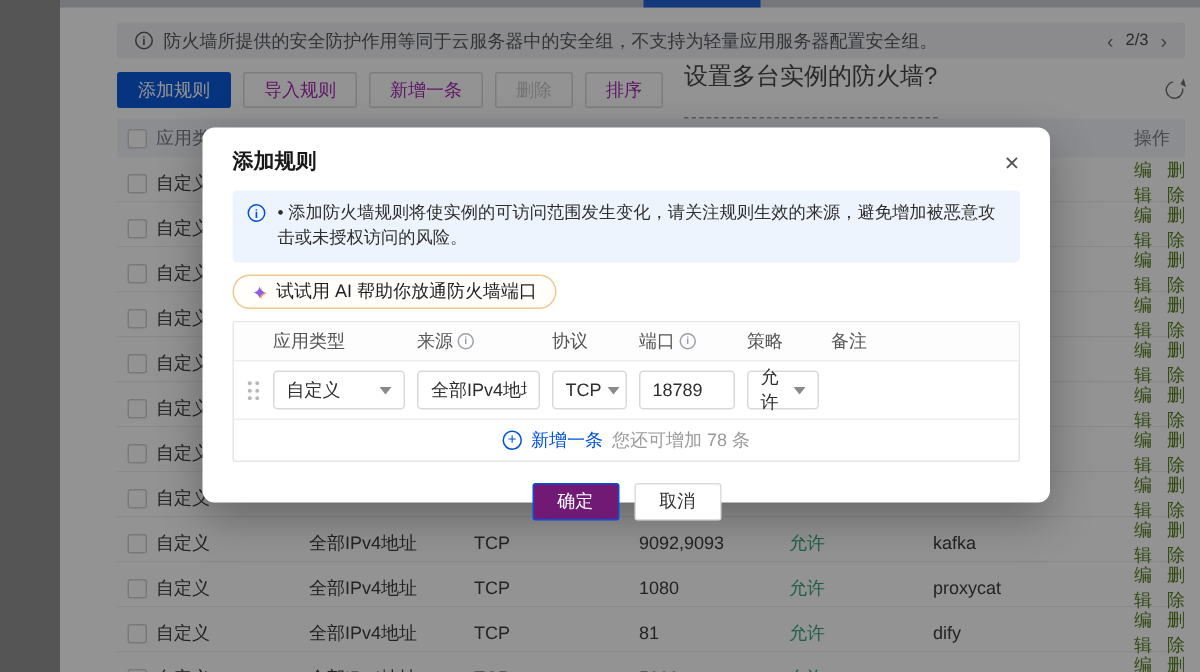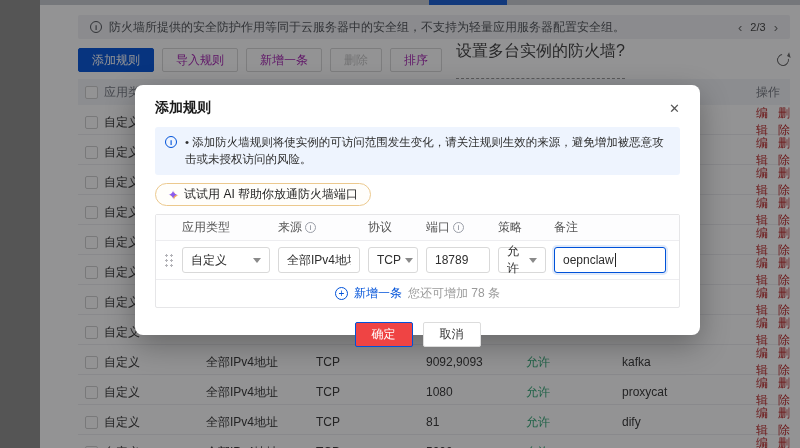--- a/index.html
+++ b/index.html
@@ -39,21 +39,21 @@
   .grid-row { display:grid; grid-template-columns:26px 102px 110px 110px 100px 96px 110px 1fr;
               align-items:center; }
   .thead { height:26px; background:#f3f4f7; color:#737780; }
   .trow { height:30px; border-bottom:1px solid #ededf0; color:#333; background:#fff; }
   .cb { width:13px; height:13px; border:1px solid #cfcfcf; border-radius:2px; background:#fff;
         justify-self:center; cursor:pointer; }
   .hcell { display:flex; align-items:center; gap:4px; }
   .hcell .ic-info { color:#9b9fa8; width:11px; height:11px; font-size:7px; }
   .col-action { padding-left:24px; display:flex; gap:10px; }
   .green { color:#2ba471; }
-  .link { color:#b91c1c; cursor:pointer; }
+  .link { color:#4d7c0f; cursor:pointer; }
 
   
   .overlay { position:absolute; inset:0; background:rgba(15,15,18,0.45); z-index:10; }
 
   
   .modal { position:absolute; left:95px; top:85px; width:565px; height:250px; background:#fff;
            border-radius:8px; box-shadow:0 10px 30px rgba(0,0,0,.3); z-index:20;
            padding:13px 20px 12px; font-size:12px; color:#333; }
   .modal-head { display:flex; justify-content:space-between; align-items:center; height:20px; }
   .modal-title { font-size:14px; font-weight:bold; color:#181818; }
@@ -97,21 +97,21 @@
             justify-content:center; gap:6px; }
   .circle-plus { width:13px; height:13px; border-radius:50%; border:1px solid #0052d9; color:#0052d9;
                  display:inline-flex; align-items:center; justify-content:center; font-size:10px; }
   .circle-plus::before { content:"+"; line-height:1; }
   .add-label { color:#0052d9; cursor:pointer; }
   .add-hint { color:#9a9a9a; }
 
   .m-footer { margin-top:14px; display:flex; justify-content:center; gap:10px; }
   .m-btn { height:25px; padding:0 16px; font-size:12px; border-radius:2px; display:inline-flex;
            align-items:center; cursor:pointer; border:1px solid #dcdcdc; background:#fff; color:#333; }
-  .m-btn-primary { background:#ef4444; border-color:#0052d9; color:#fff; }
+  .m-btn-primary { background:#701a75; border-color:#0052d9; color:#fff; }
 </style>
 </head>
 <body>
 
 <div class="screen">
 
   <div class="page">
     <div class="topstrip">
       <div class="tab-indicator"></div>
     </div>
@@ -408,26 +408,20 @@
         </span>
         <span class="w-port">
           <input class="ctl" readonly="" value="18789" style="">
         </span>
         <span class="w-policy">
           <span class="ctl sel">
             <span>允许</span>
             <span class="chev"></span>
           </span>
         </span>
-        <span class="w-remark">
-          <span class="ctl ctl-focus">
-            <span>oepnclaw</span>
-            <span class="caret"></span>
-          </span>
-        </span>
       </div>
 
       <div class="addrow">
         <span class="circle-plus"></span>
         <span class="add-label">新增一条</span>
         <span class="add-hint">您还可增加 78 条</span>
       </div>
     </div>
 
     <div class="m-footer">

